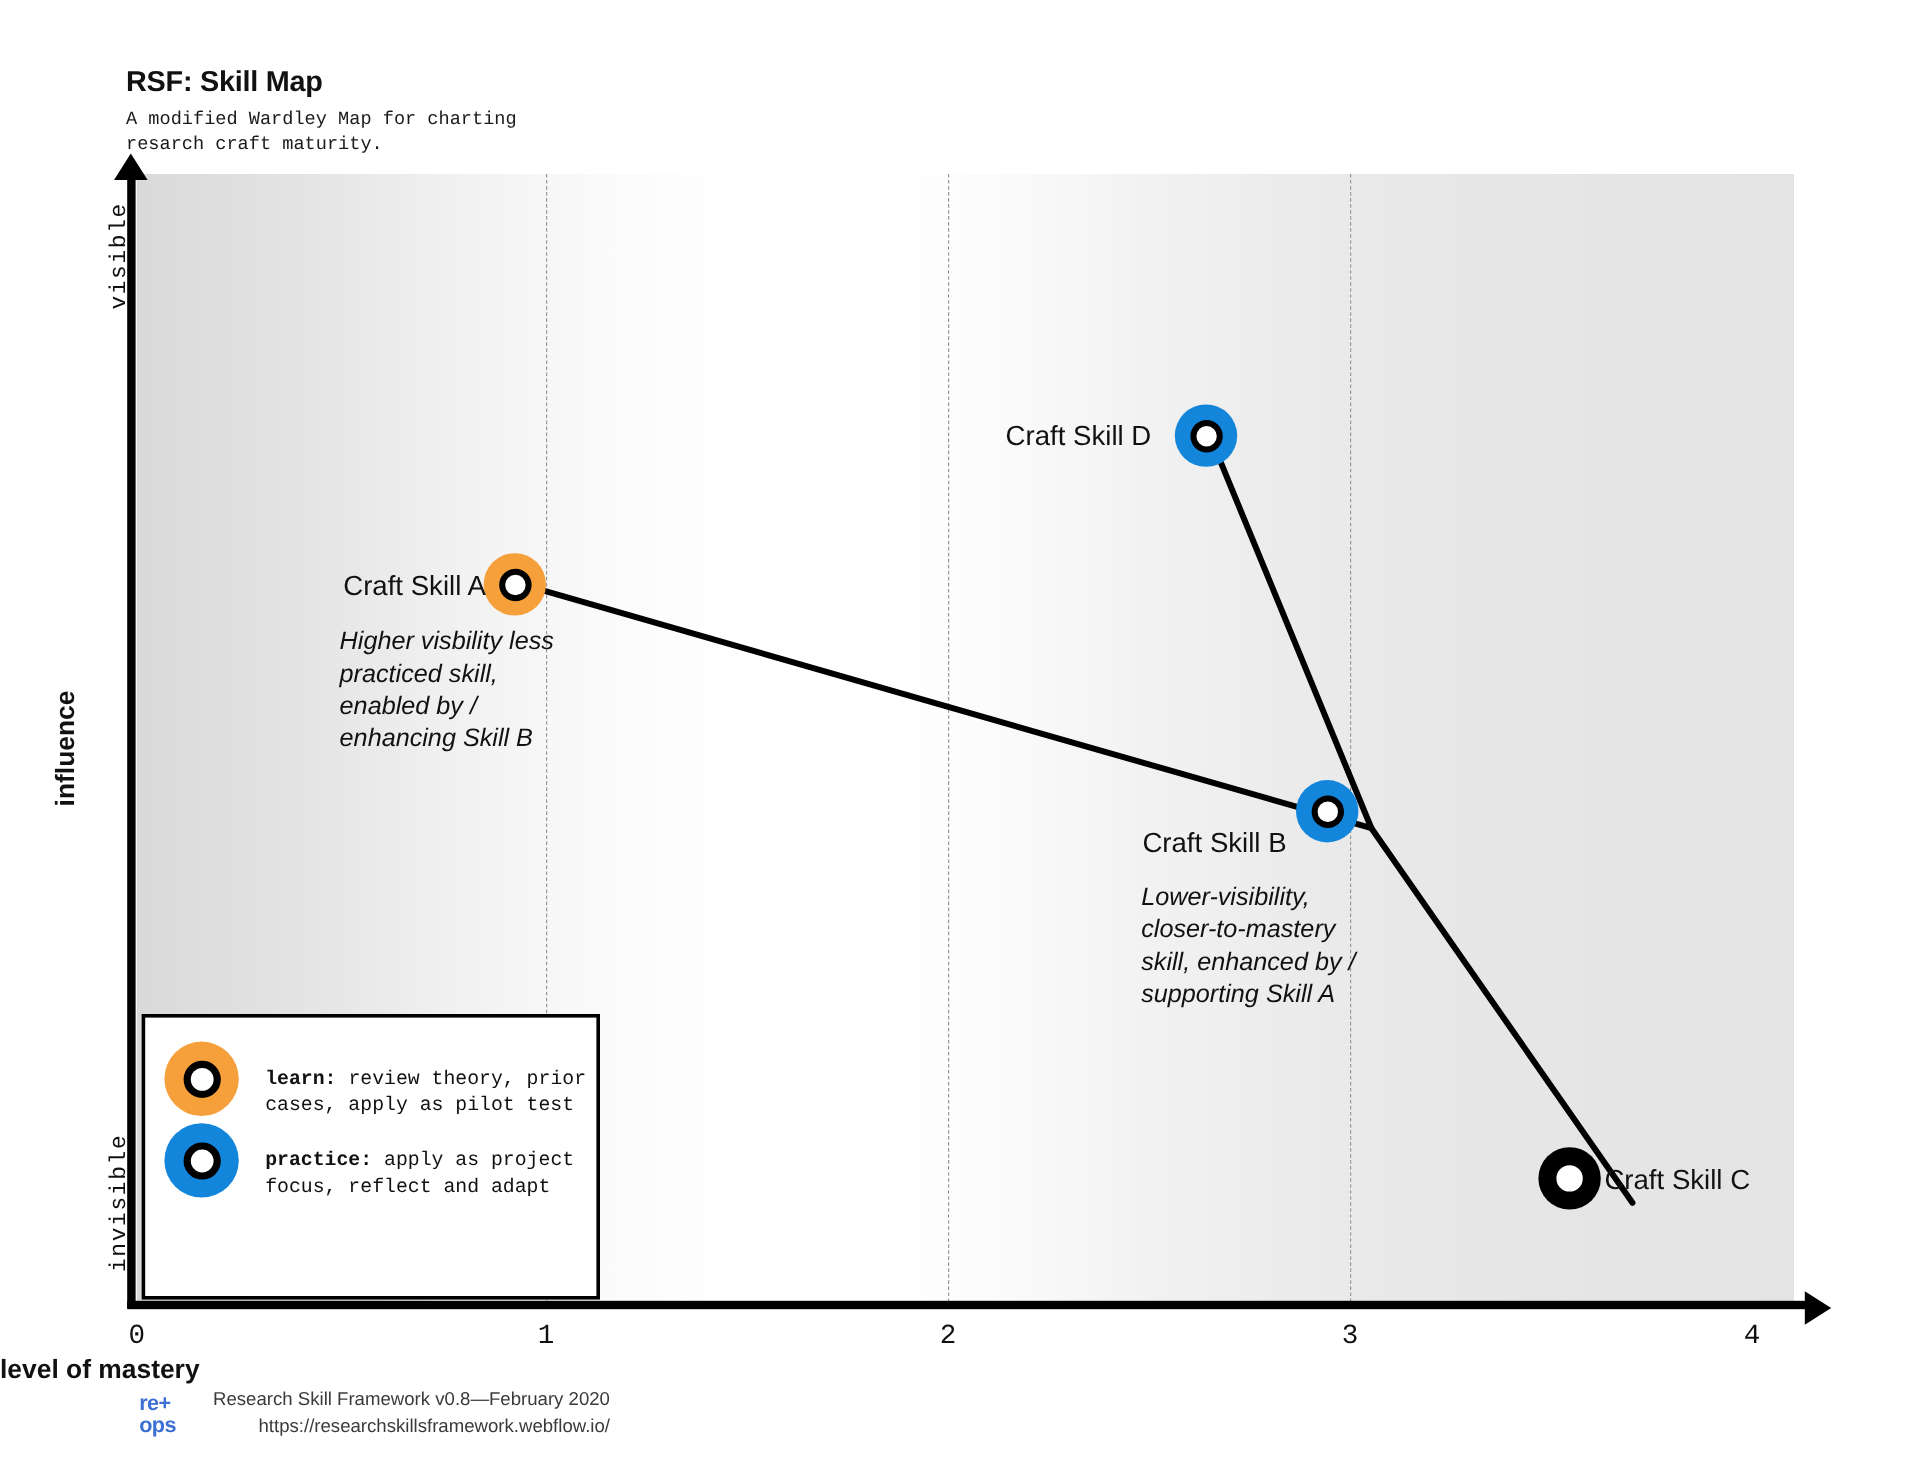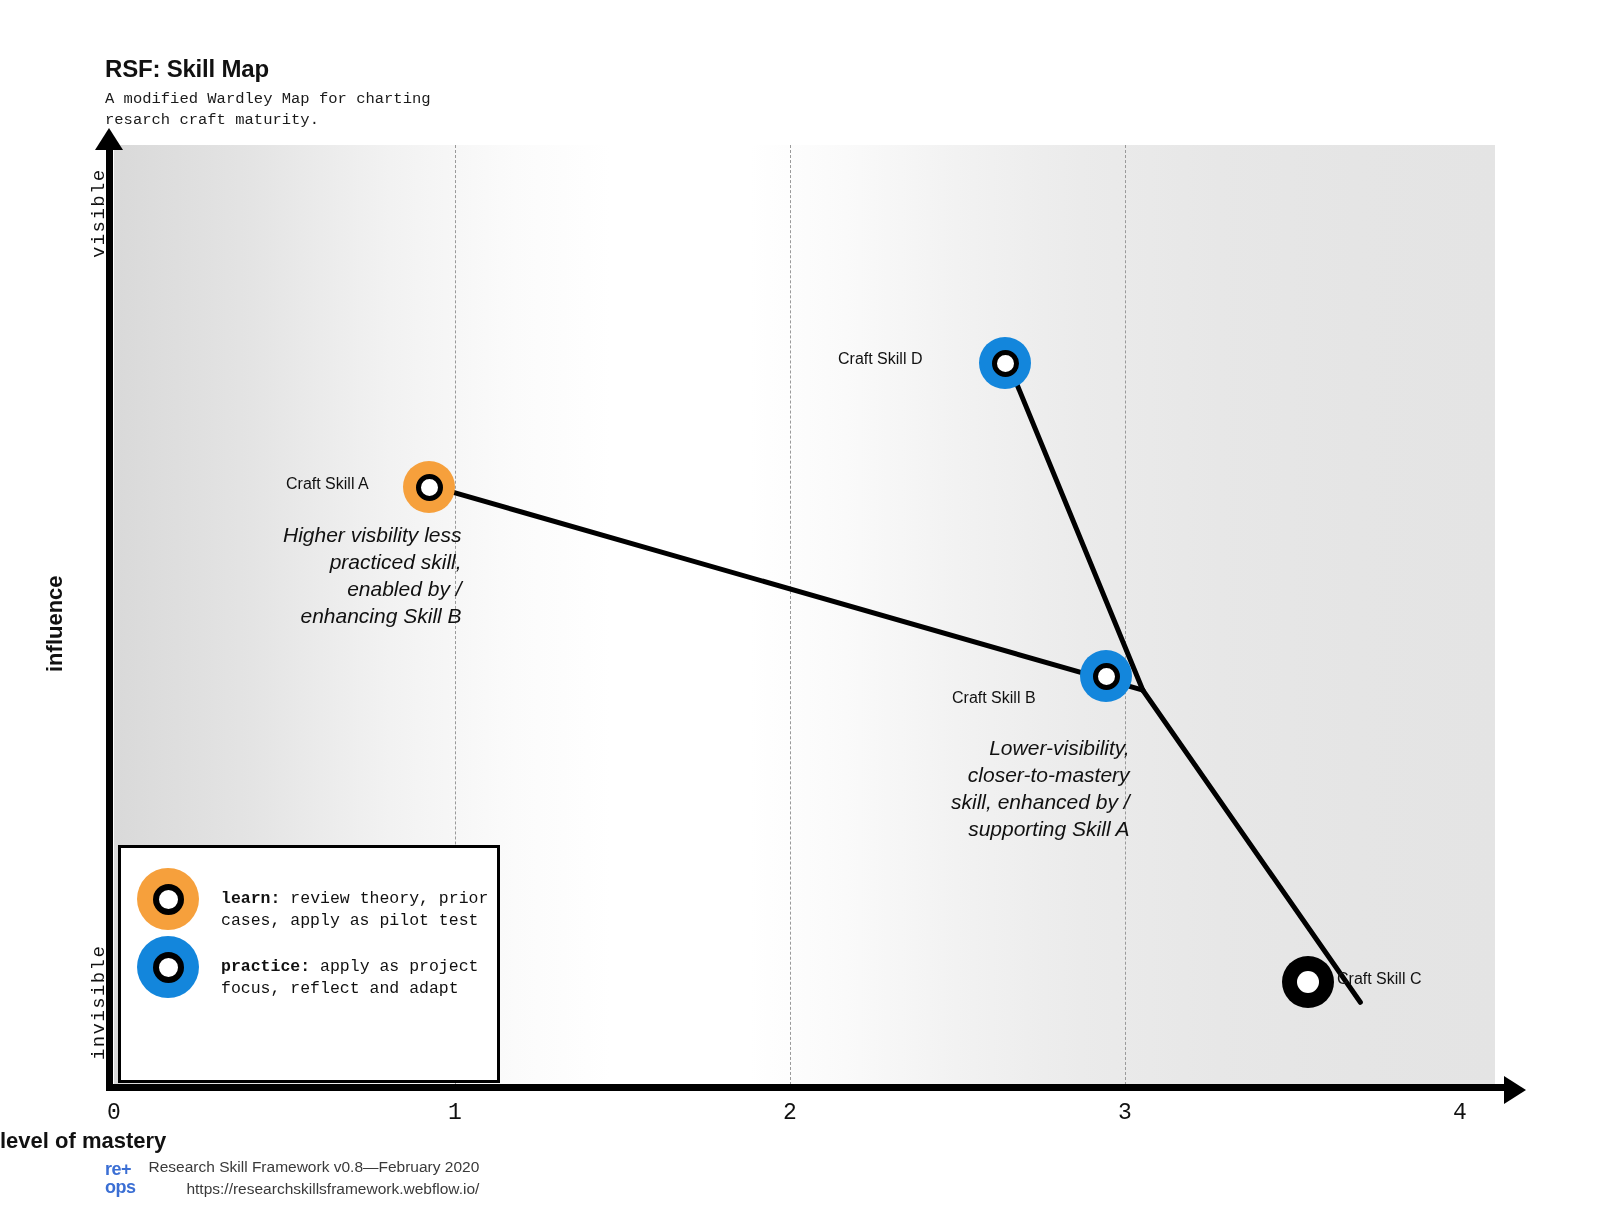--- a/index.html
+++ b/index.html
@@ -46,33 +46,33 @@
     transform:translateX(-50%);}
   #x-axis-title{position:absolute;left:0;right:0;top:1128px;text-align:left;font-size:22px;font-weight:bold;color:#111;}
 
   
   #links{position:absolute;left:0;top:0;width:1600px;height:1218px;pointer-events:none;}
 
   
   .node{position:absolute;transform:translate(-50%,-50%);border-radius:50%;
         display:flex;align-items:center;justify-content:center;}
   .node .ring{border-radius:50%;background:#ffffff;box-sizing:border-box;}
-  .node-label{position:absolute;font-size:16px;color:#111;white-space:nowrap;}
-  .node-note{position:absolute;font-size:21px;font-style:italic;color:#111;line-height:1.28;white-space:pre-line;text-align:right;}
+  .node-label{position:absolute;font-size:23px;color:#111;white-space:nowrap;}
+  .node-note{position:absolute;font-size:21px;font-style:italic;color:#111;line-height:1.28;white-space:pre-line;}
 
   
   #legend{position:absolute;left:118px;top:845px;width:382px;height:238px;background:#ffffff;border:3.5px solid #000;box-sizing:border-box;}
   .legend-row{position:absolute;left:16px;display:flex;align-items:center;}
   .legend-swatch{width:62px;height:62px;border-radius:50%;flex:0 0 62px;display:flex;align-items:center;justify-content:center;}
   .legend-swatch .ring{border-radius:50%;background:#ffffff;box-sizing:border-box;}
   .legend-text{font-family:"Liberation Mono",monospace;font-size:16.5px;line-height:1.34;color:#111;margin-left:22px;white-space:pre-line;}
   .legend-text b{font-weight:bold;}
 
   
-  #footer{position:absolute;left:105px;top:1156px;display:flex;align-items:center;}
+  #footer{position:absolute;left:116px;top:1156px;display:flex;align-items:center;gap:18px;}
   #logo{font-weight:bold;font-size:18px;line-height:1.0;color:#3b6fd4;letter-spacing:-0.5px;}
   #footer-text{margin-left:13px;font-size:15.5px;line-height:1.42;color:#3a3a3a;text-align:right;}
 </style>
 </head>
 <body>
 
 <div id="header">
   <div id="title">RSF: Skill Map</div>
   <div id="subtitle">A modified Wardley Map for charting
 resarch craft maturity.</div>

